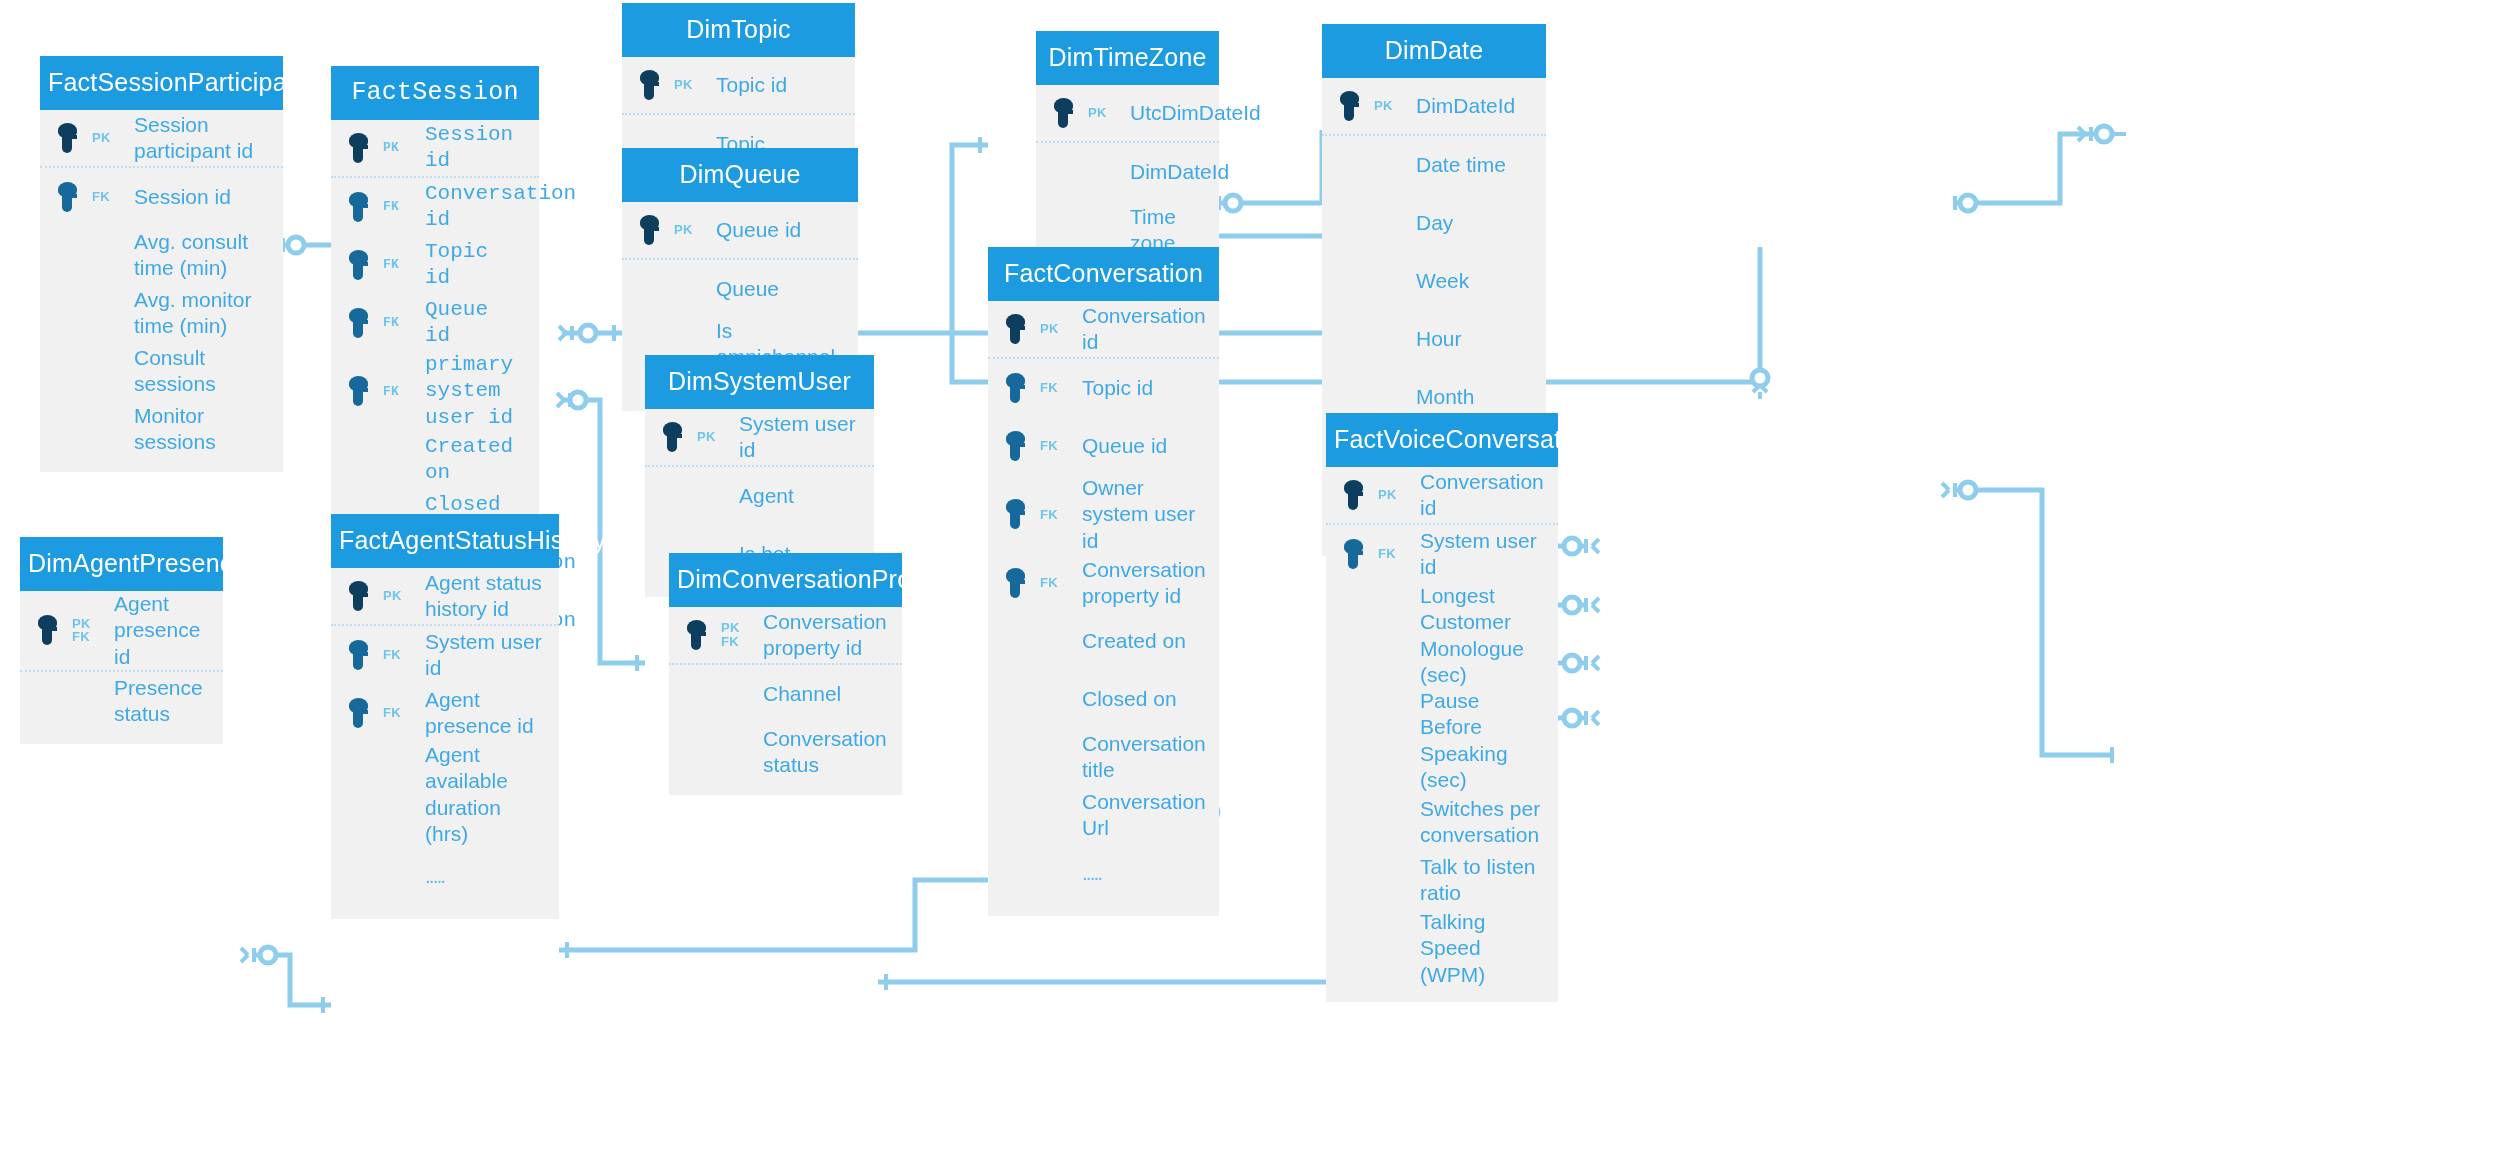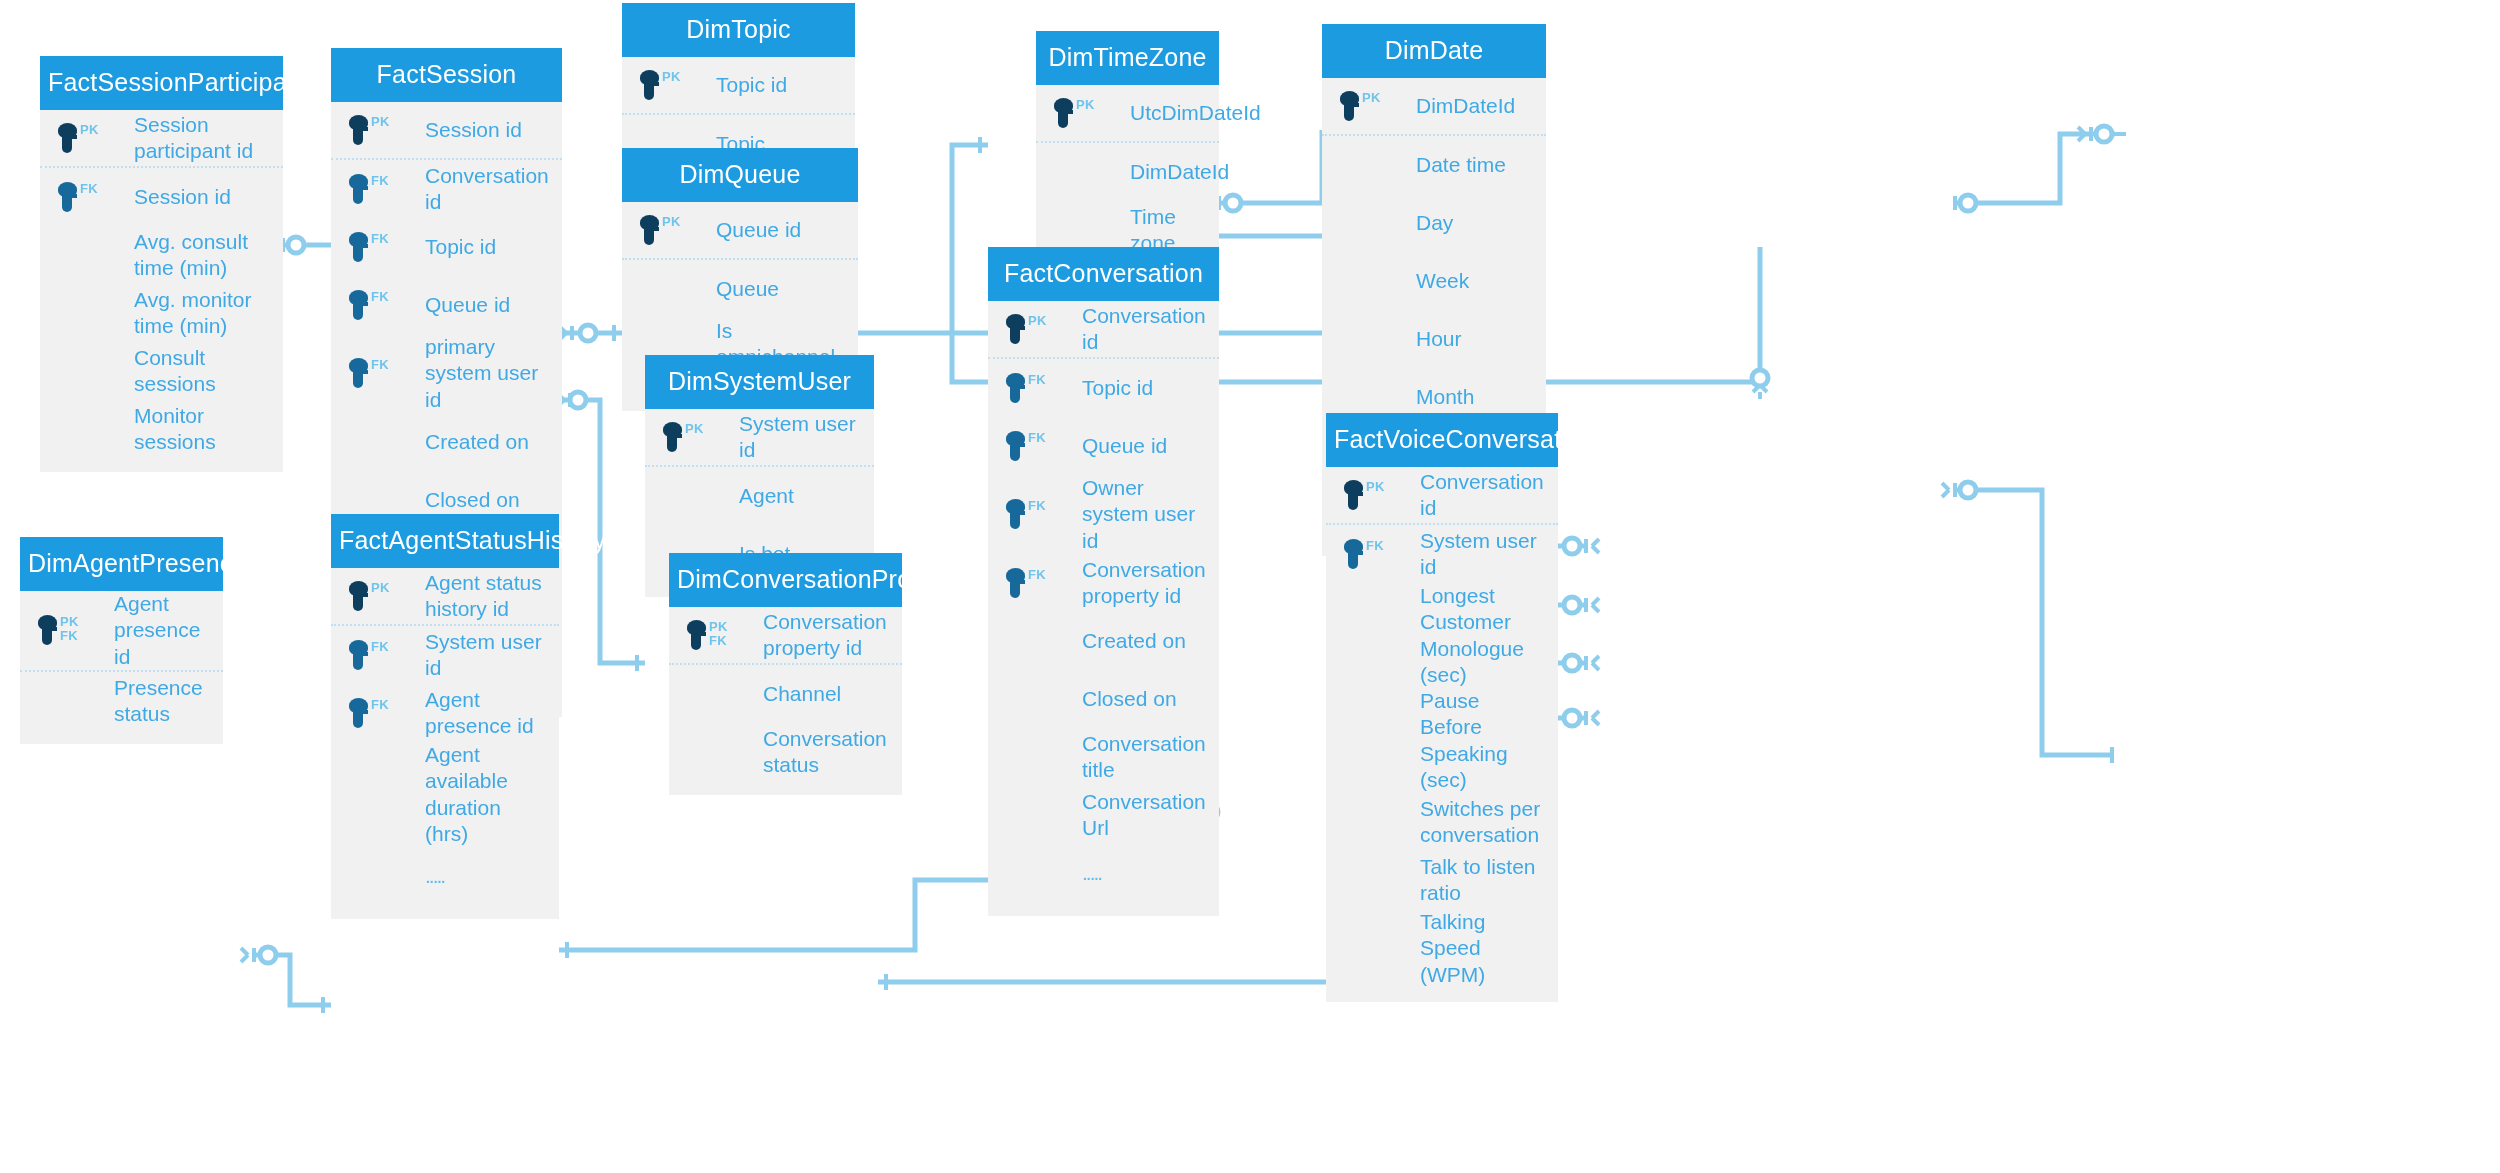--- a/index.html
+++ b/index.html
@@ -20,21 +20,21 @@
   }
   .ent-body{background:#F1F1F1;padding:0 0 14px 0;}
   .attr{position:relative;display:flex;align-items:center;
         min-height:58px;padding:0 14px 0 18px;box-sizing:border-box;}
   .attr.pkline{border-bottom:2px dotted #BEDFF3;}
   .attr .lbl{font-size:21px;color:#3FA9E5;line-height:1.25;padding-left:4px;}
   .attr.plain .lbl{padding-left:76px;}
   .attr.dots .lbl{color:#62BCE9;letter-spacing:-2px;font-size:21px;padding-left:76px;}
 
   
-  .keywrap{width:72px;flex:0 0 72px;display:flex;gap:3px;}
+  .keywrap{width:72px;flex:0 0 72px;display:flex;align-items:center;gap:15px;}
   .keyico{width:19px;height:30px;position:relative;flex:0 0 19px;}
   .keyico .kb{position:absolute;left:4px;top:7px;width:10px;height:23px;background:#0E3E5E;
               border-radius:2px 2px 5px 5px;}
   .keyico .kh{position:absolute;left:0px;top:0px;width:19px;height:15px;background:#0E3E5E;
               border-radius:50% 50% 40% 40%;}
   .keyico .kn{position:absolute;left:13px;top:12px;width:6px;height:4px;background:#0E3E5E;}
   .keyico.fk .kb,.keyico.fk .kh,.keyico.fk .kn{background:#17699B;}
   .kt{font-size:13px;color:#6FC4EC;font-weight:700;line-height:1.05;letter-spacing:.3px;}
   .kt.stack{display:flex;flex-direction:column;}
 
@@ -176,21 +176,21 @@
             <span class="lbl">Avg. monitor time (min)</span>
           </div>
           <div class="attr plain">
             <span class="lbl">Consult sessions</span>
           </div>
           <div class="attr plain">
             <span class="lbl">Monitor sessions</span>
           </div>
         </div>
       </div>
-      <div class="entity" style="left: 331px; top: 48px; width: 231px;">
+      <div class="entity" style="left: 331px; top: 66px; width: 208px; font-family: Liberation Mono, monospace;">
         <div class="ent-head">FactSession</div>
         <div class="ent-body">
           <div class="attr pkline">
             <span class="keywrap">
               <span class="keyico">
                 <span class="kh"></span>
                 <span class="kb"></span>
                 <span class="kn"></span>
               </span>
               <span class="kt">PK</span>

